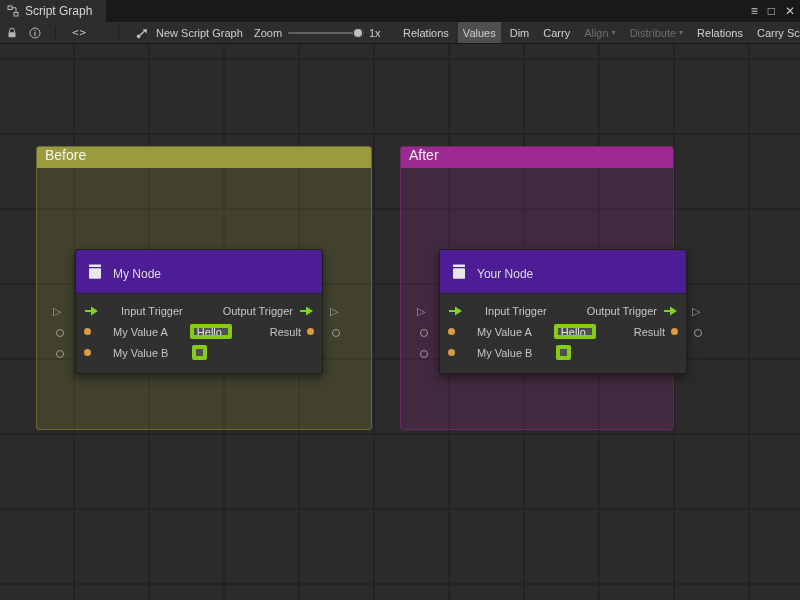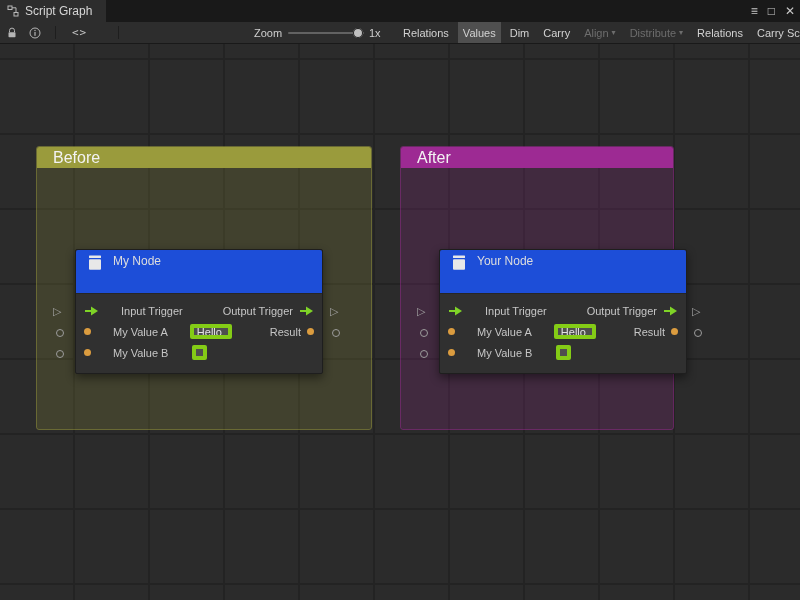--- a/index.html
+++ b/index.html
@@ -31,28 +31,28 @@
   .caret{font-size:8px;margin-left:3px;line-height:1}
 
   
   .canvas{position:absolute;top:44px;left:0;width:800px;height:556px;background-color:#2b2b2b;
       background-image:linear-gradient(#232323 2px,transparent 2px),
                        linear-gradient(90deg,#232323 2px,transparent 2px);
       background-size:75px 75px;background-position:-2px 14px}
 
   
   .group{position:absolute;top:102px;height:284px;border:1px solid;border-radius:3px}
-  .group-header{height:21px;display:flex;align-items:center;padding-left:16px;font-size:16px;color:#f3f3f3;
+  .group-header{height:21px;display:flex;align-items:flex-start;padding-left:8px;font-size:14px;color:#f3f3f3;
       border-radius:2px 2px 0 0;cursor:default}
   .group-body{position:absolute;left:0;right:0;top:21px;bottom:0;border-radius:0 0 2px 2px}
 
   
   .node{position:absolute;left:38px;top:102px;width:248px;background:#303030;border:1px solid #1e1e1e;
       border-radius:2px;box-shadow:0 4px 10px rgba(0,0,0,.45)}
-  .node-header{height:44px;background:#1d4ed8;display:flex;align-items:flex-start;gap:9px;padding:4px 10px;
+  .node-header{height:44px;background:#4c1d95;display:flex;align-items:flex-end;gap:9px;padding:12px 10px;
       border-bottom:1px solid #262626;border-radius:2px 2px 0 0}
   .node-title{font-size:12px;color:#dddddd}
   .node-body{padding:6px 0 10px}
   .nrow{position:relative;height:21px;display:flex;align-items:center;gap:22px;padding:0 8px;
       font-size:11px;color:#c6c6c6}
   .nrow .right{position:absolute;right:8px;top:0;height:100%;display:flex;align-items:center;gap:6px}
   .dot{width:7px;height:7px;border-radius:50%;flex:none}
   .vinput{height:15px;background:#4e4e4e;border:4px solid #84cc16;border-radius:2px;color:#e4e4e4;
       font-size:11px;padding:0 3px;font-family:inherit;outline:none}
   .vinput.hello{width:42px}
@@ -98,20 +98,28 @@
         <rect x="5.4" y="5" width="1.2" height="3.8" fill="#b5b5b5"></rect>
         <rect x="5.4" y="2.9" width="1.2" height="1.2" fill="#b5b5b5"></rect>
       </svg>
     </div>
     <div class="tb-sep" style="left:55px"></div>
     <div class="tb-item" style="left:72px">
       <span class="code-glyph">&lt;&gt;</span>
     </div>
     <div class="tb-sep" style="left:118px"></div>
 
+    <div class="tb-item" style="left:136px;gap:7px">
+      <svg width="13" height="12" viewBox="0 0 13 12">
+        <circle cx="2.6" cy="9.4" r="1.8" fill="#c2c2c2"></circle>
+        <path d="M4 8.3 L8.6 3.7" stroke="#c2c2c2" stroke-width="1.3"></path>
+        <path d="M6.6 2.2h4.2v4.2z" fill="#c2c2c2"></path>
+      </svg>
+      <span>New Script Graph</span>
+    </div>
 
     <div class="tb-item" style="left:254px">Zoom</div>
     <div class="slider-track">
       <div class="slider-knob" style="left: 86%;"></div>
     </div>
     <div class="tb-item" style="left:369px">1x</div>
 
     <div class="tb-buttons">
       <span class="tb-btn">Relations</span>
       <span class="tb-btn active">Values</span>

